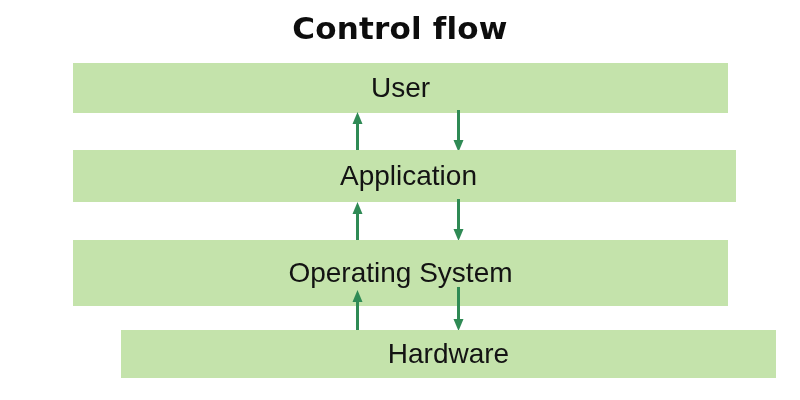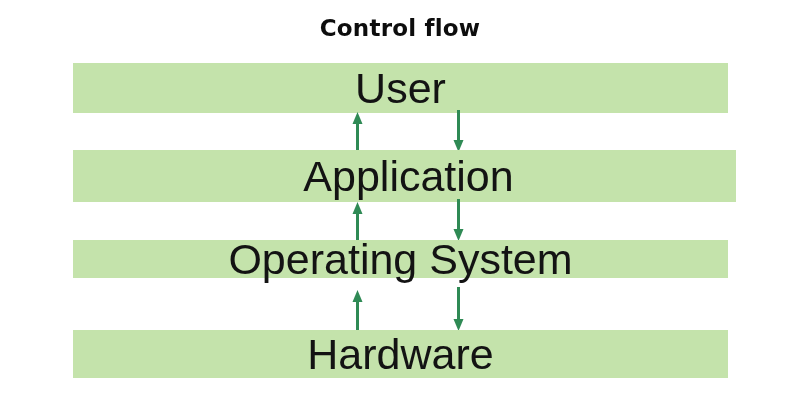--- a/index.html
+++ b/index.html
@@ -24,21 +24,21 @@
   }
 
   .title {
     position: absolute;
     left: 0;
     top: 8px;
     width: 800px;
     text-align: center;
     font-family: "DejaVu Sans", "Liberation Sans", sans-serif;
     font-weight: 700;
-    font-size: 23px;
+    font-size: 31px;
     letter-spacing: 0.2px;
     color: #0d0d0d;
     line-height: 40px;
     white-space: nowrap;
   }
 
   .layer {
     position: absolute;
     left: 73px;
     width: 655px;
@@ -53,31 +53,31 @@
     top: 0;
     width: 100%;
     height: 100%;
     background: #c4e3ab;
   }
 
   .layer-label {
     position: relative;
     z-index: 2;
     font-family: "Liberation Sans", "DejaVu Sans", sans-serif;
-    font-size: 43px;
+    font-size: 28px;
     font-weight: 400;
     color: #131313;
     line-height: 1;
     white-space: nowrap;
   }
 
   #layer-user       { top: 63px;  height: 50px; }
   #layer-app        { top: 150px; height: 52px; padding-left: 8px; }
-  #layer-os         { top: 240px; height: 38px; }
-  #layer-hardware   { top: 330px; height: 48px; }
+  #layer-os         { top: 240px; height: 66px; }
+  #layer-hardware   { top: 330px; height: 48px; margin-left: 48px; }
 
   .arrow-svg {
     position: absolute;
     overflow: visible;
   }
 
   
   #arrows-gap-1 { left: 330px; top: 110px; width: 160px; height: 44px; }
   
   #arrows-gap-2 { left: 330px; top: 199px; width: 160px; height: 44px; }

